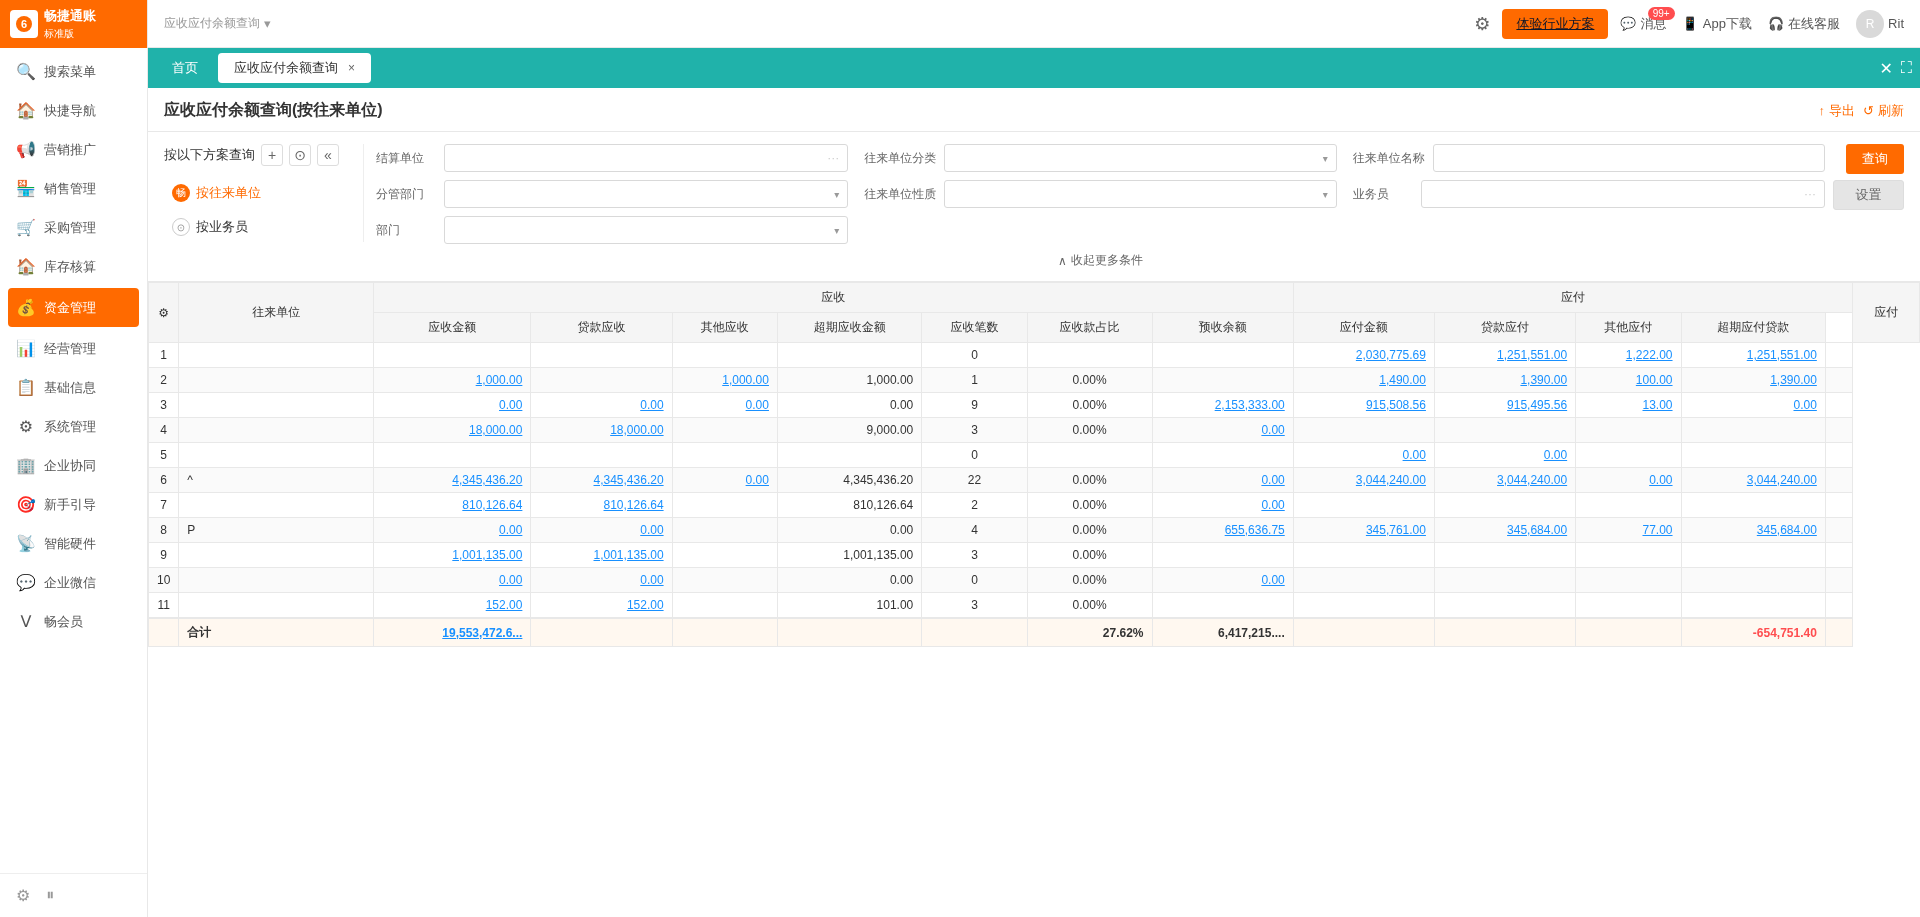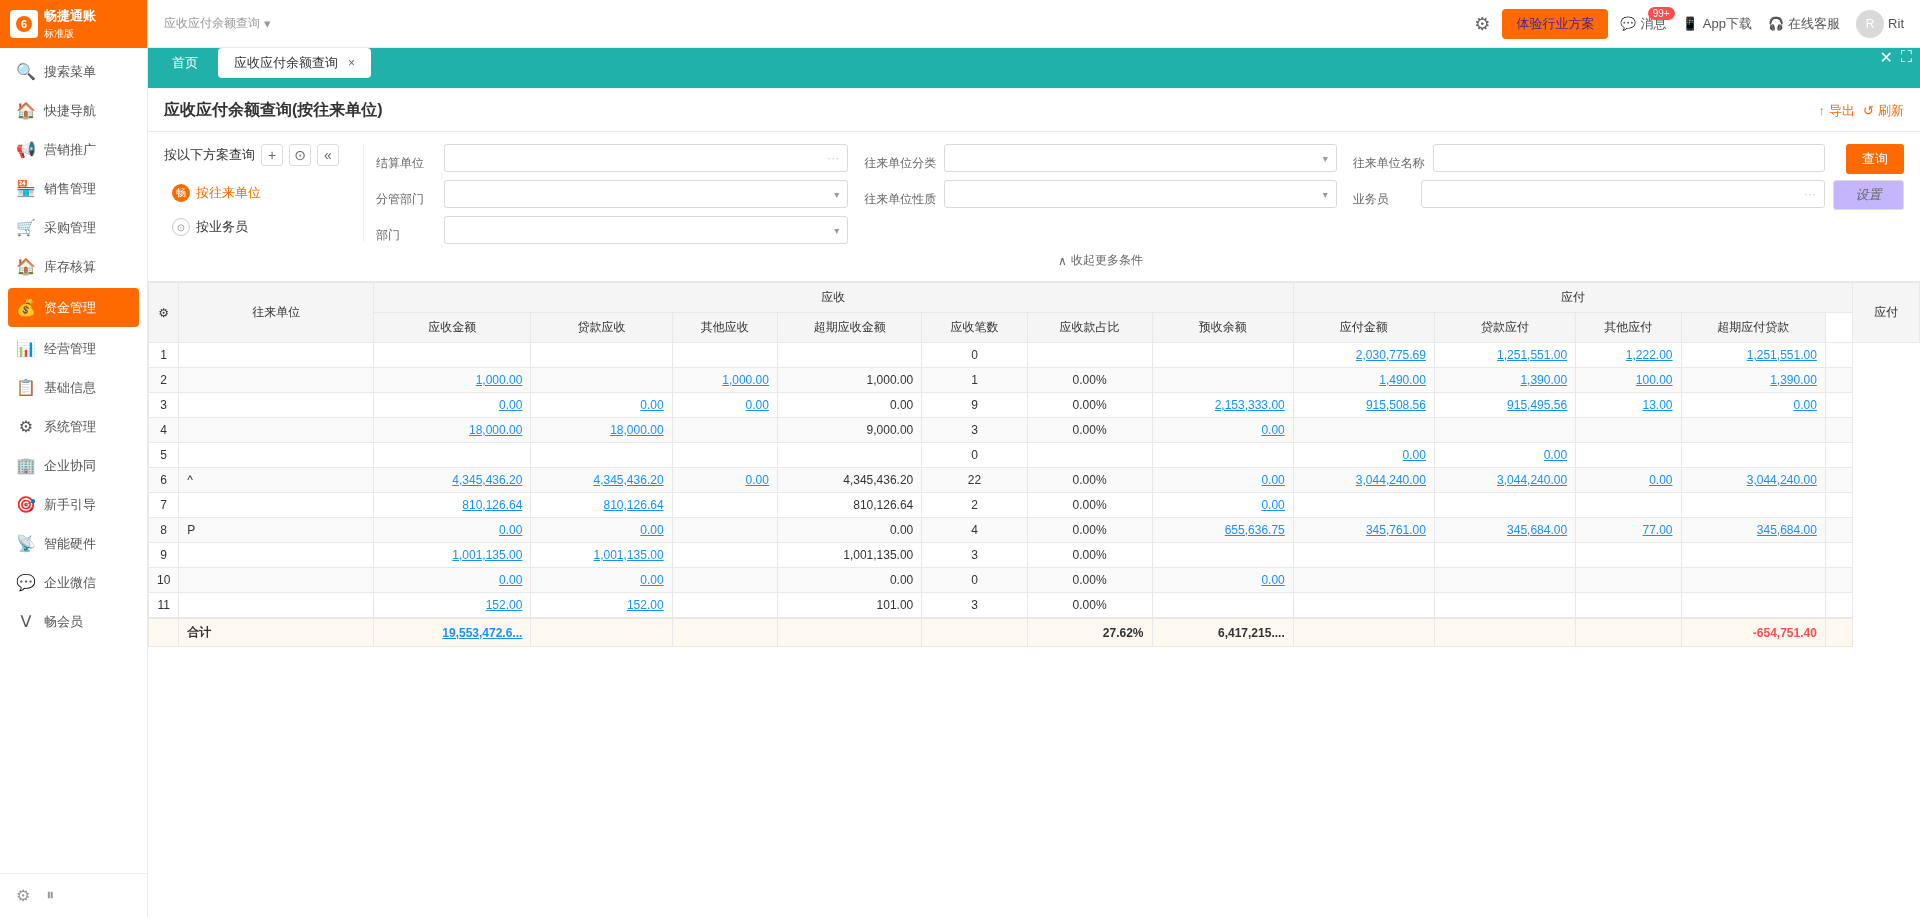--- a/index.html
+++ b/index.html
@@ -27,34 +27,34 @@
     .sidebar-footer span { cursor: pointer; color: #999; font-size: 16px; }
 
     
     .header {
       position: fixed; left: 148px; top: 0; right: 0; height: 48px;
       background: #fff; border-bottom: 1px solid #e8e8e8;
       display: flex; align-items: center; padding: 0 16px; gap: 12px; z-index: 100;
     }
     .header-breadcrumb { color: #999; font-size: 13px; flex: 1; display: flex; align-items: center; gap: 4px; }
     .header-btn-industry {
-      background: #ff6a00; color: #4c1d95; border: none; border-radius: 4px;
-      padding: 6px 14px; font-size: 13px; cursor: pointer;
+      background: #ff6a00; color: #0f172a; border: none; border-radius: 4px;
+      padding: 6px 14px; font-size: 13px; cursor: pointer; text-decoration: underline;
     }
     .header-settings { font-size: 18px; color: #666; cursor: pointer; }
     .header-right { display: flex; align-items: center; gap: 16px; }
     .header-msg { position: relative; display: flex; align-items: center; gap: 4px; cursor: pointer; color: #555; font-size: 13px; }
     .badge { background: #ff4d4f; color: #fff; border-radius: 10px; font-size: 10px; padding: 1px 5px; position: absolute; top: -8px; right: -8px; }
     .header-user { display: flex; align-items: center; gap: 4px; cursor: pointer; color: #555; font-size: 13px; }
     .header-user-avatar { width: 28px; height: 28px; background: #d9d9d9; border-radius: 50%; display: flex; align-items: center; justify-content: center; font-size: 12px; color: #fff; }
 
     
     .tabbar {
       position: fixed; left: 148px; top: 48px; right: 0; height: 40px;
-      background: #20b2aa; display: flex; padding: 0 8px; gap: 4px; z-index: 99;
+      background: #20b2aa; display: flex; align-items: center; padding: 0 8px; gap: 4px; z-index: 99;
     }
     .tab {
       height: 30px; padding: 0 16px; border-radius: 4px 4px 0 0;
       display: flex; align-items: center; gap: 6px; cursor: pointer; font-size: 13px; color: #fff;
       background: transparent;
     }
     .tab.active { background: #fff; color: #333; border-radius: 4px; }
     .tab .close { font-size: 12px; color: #666; cursor: pointer; margin-left: 4px; }
     .tabbar-actions { margin-left: auto; display: flex; gap: 8px; }
     .tabbar-action { color: #fff; cursor: pointer; font-size: 16px; }
@@ -74,35 +74,35 @@
     .page-actions { display: flex; gap: 8px; align-items: center; padding-bottom: 10px; }
     .btn-export { display: flex; align-items: center; gap: 4px; color: #ff6a00; cursor: pointer; font-size: 13px; }
     .btn-refresh { display: flex; align-items: center; gap: 4px; color: #ff6a00; cursor: pointer; font-size: 13px; }
 
     
     .filter-area {
       background: #fff; padding: 12px 16px; border-bottom: 1px solid #e8e8e8;
     }
     .filter-add-btn { width: 22px; height: 22px; border: 1px solid #ddd; border-radius: 3px; display: flex; align-items: center; justify-content: center; cursor: pointer; color: #666; font-size: 14px; }
     .filter-rows { display: grid; grid-template-columns: 1fr 1fr 1fr; gap: 8px 16px; }
-    .filter-row { display: flex; align-items: flex-end; gap: 8px; }
+    .filter-row { display: flex; align-items: center; gap: 8px; }
     .filter-label { color: #666; font-size: 12px; white-space: nowrap; min-width: 60px; }
     .filter-input {
       flex: 1; height: 28px; border: 1px solid #d9d9d9; border-radius: 3px;
       padding: 0 8px; font-size: 12px; color: #333; outline: none; display: flex; align-items: center;
       cursor: pointer; position: relative; background: #fff;
     }
     .filter-input .dots { color: #ccc; margin-left: auto; }
     .filter-input .arrow { color: #999; margin-left: auto; font-size: 10px; }
     .filter-collapse { display: flex; align-items: center; gap: 4px; color: #666; font-size: 12px; cursor: pointer; margin-top: 8px; justify-content: center; }
 
     
     .query-buttons { display: flex; flex-direction: column; gap: 6px; padding-left: 8px; }
     .btn-query { background: #ff6a00; color: #fff; border: none; border-radius: 3px; padding: 6px 16px; font-size: 13px; cursor: pointer; margin-left: 13px; }
-    .btn-set { background: #c4b5fd; color: #666; border: 1px solid #ddd; border-radius: 3px; padding: 5px 16px; font-size: 13px; cursor: pointer; font-style: italic; }
+    .btn-set { background: #e5e5e5; color: #666; border: 1px solid #ddd; border-radius: 3px; padding: 5px 16px; font-size: 13px; cursor: pointer; }
     .filter-nav-item { display: flex; align-items: center; gap: 6px; padding: 6px 8px; cursor: pointer; font-size: 13px; color: #333; border-radius: 3px; }
     .filter-nav-item.active { color: #ff6a00; }
     .filter-nav-item .nav-icon { width: 18px; height: 18px; border-radius: 50%; background: #ff6a00; color: #fff; font-size: 10px; display: flex; align-items: center; justify-content: center; }
     .filter-nav-item .nav-icon2 { width: 18px; height: 18px; border-radius: 50%; border: 1px solid #ccc; color: #999; font-size: 10px; display: flex; align-items: center; justify-content: center; }
 
     
     .table-wrapper { flex: 1; overflow: auto; background: #fff; margin: 0; }
     .data-table { width: 100%; border-collapse: collapse; font-size: 12px; }
     .data-table th {
       background: #f5f5f5; border: 1px solid #e8e8e8; padding: 6px 8px;

